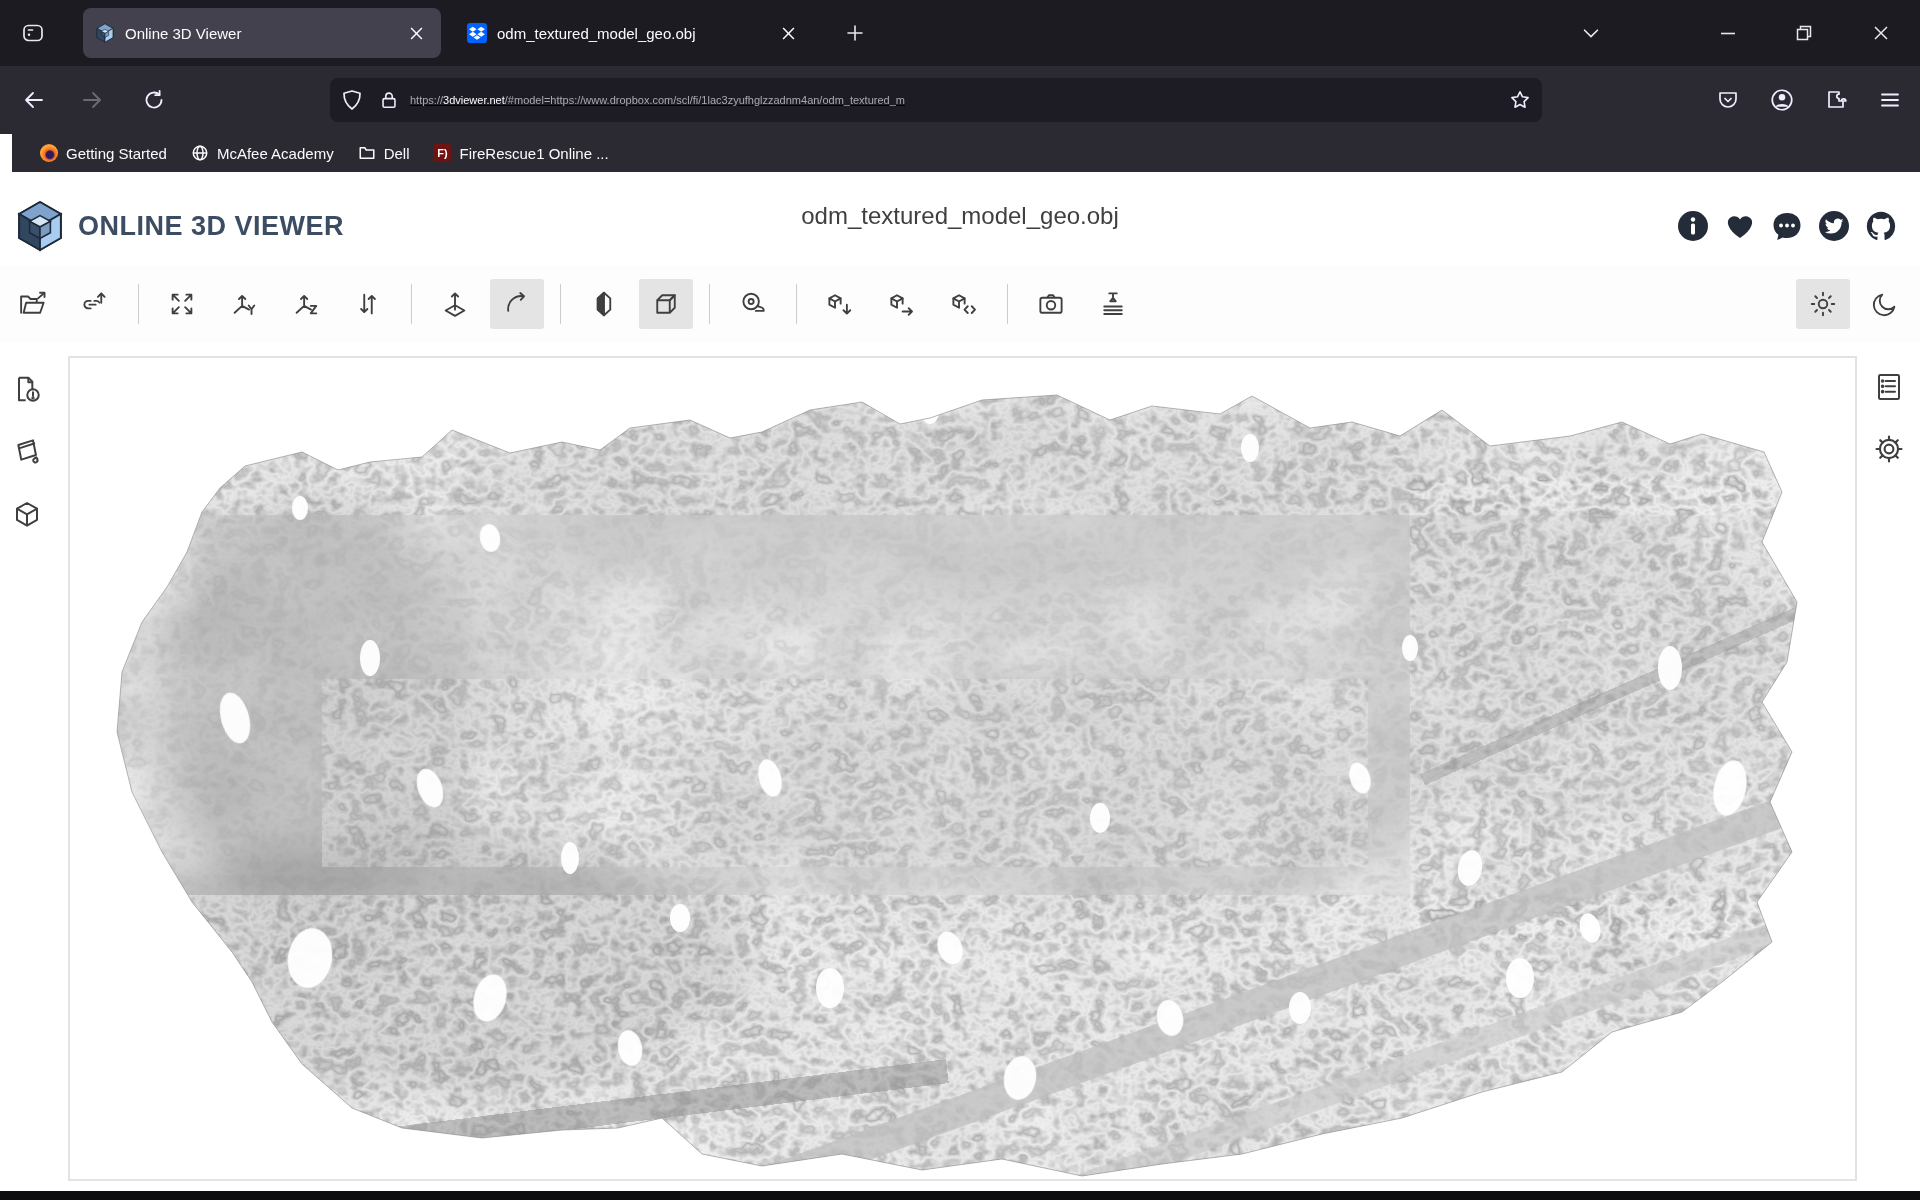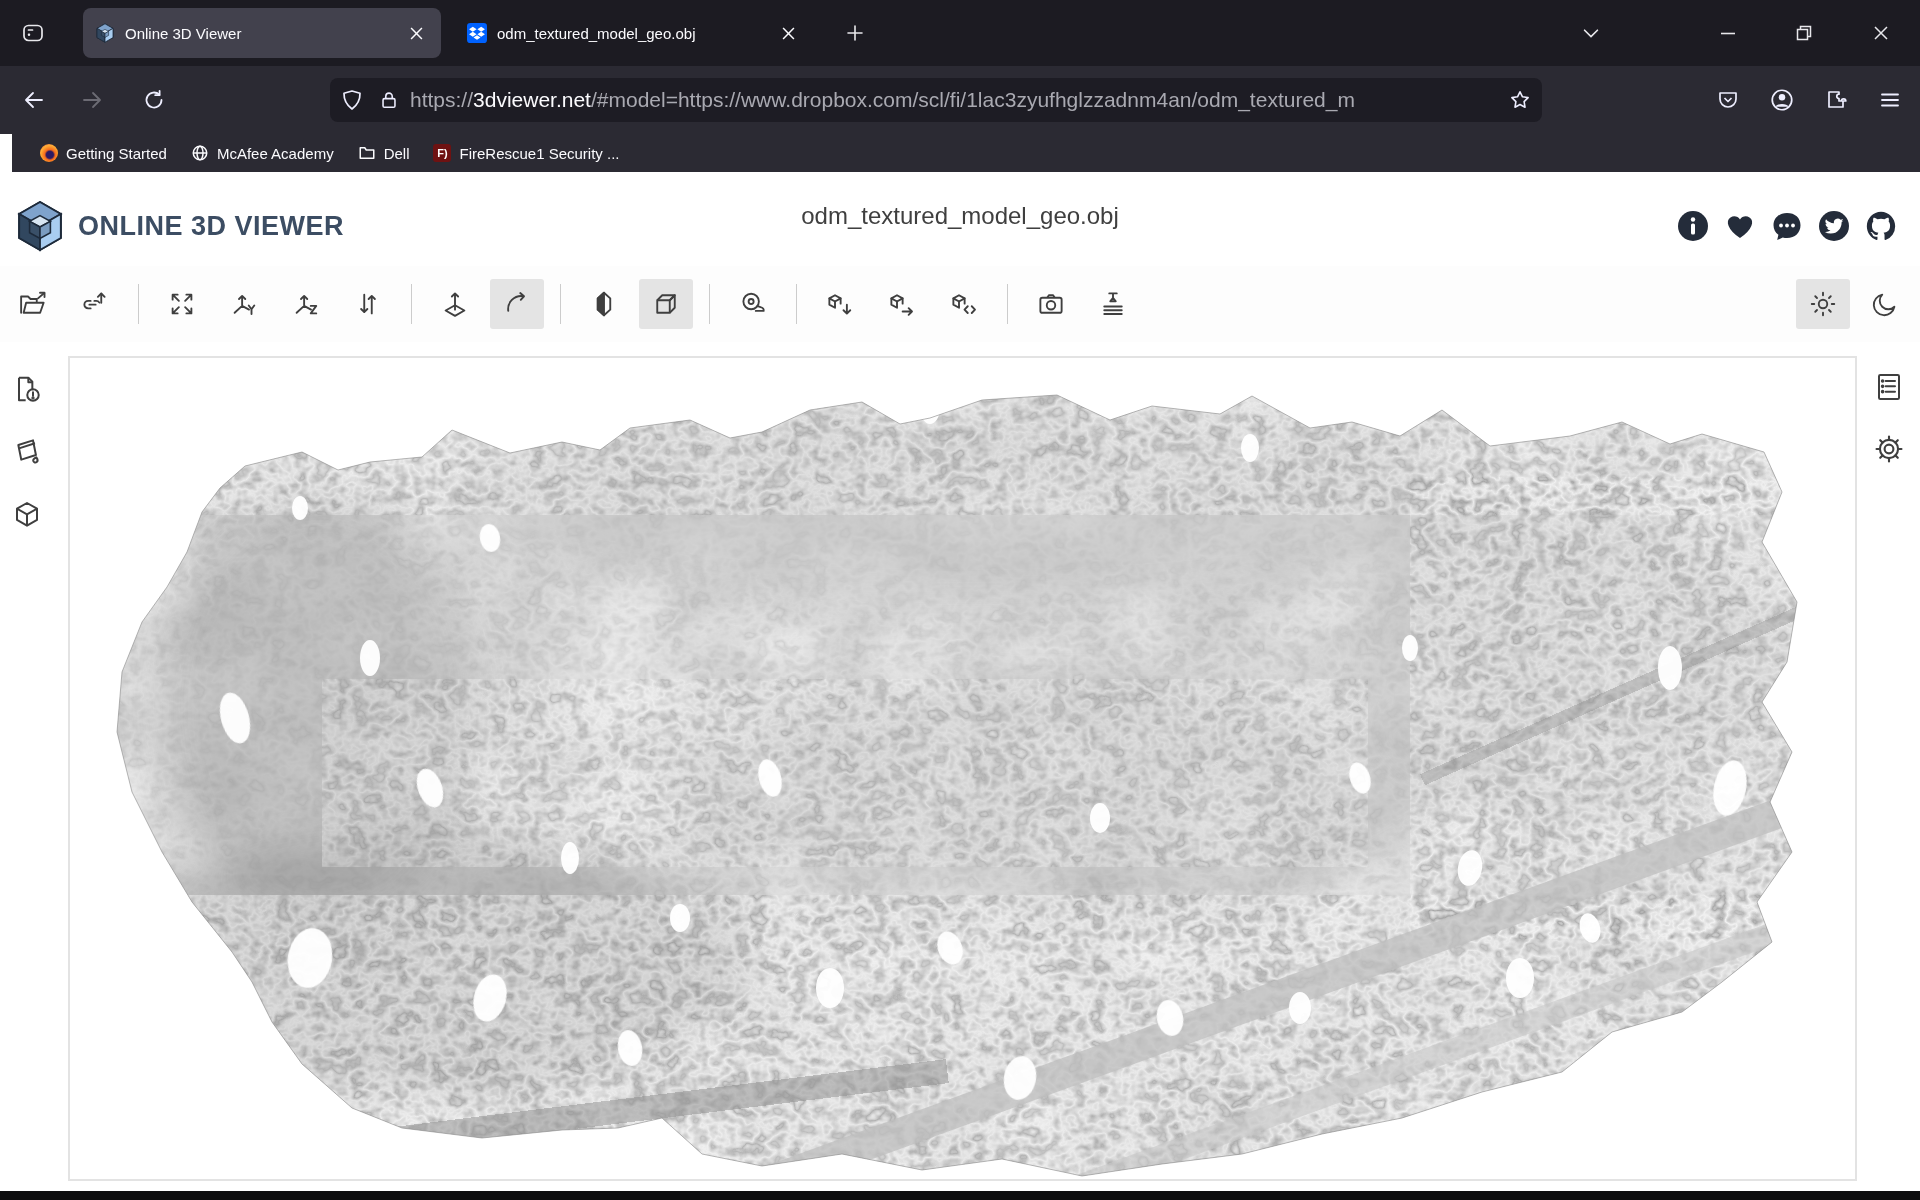--- a/index.html
+++ b/index.html
@@ -24,21 +24,21 @@
   .winctl { position: absolute; top: 0; height: 66px; display: flex; align-items: center;
     justify-content: center; }
 
   .navbar { position: absolute; left: 0; top: 66px; width: 1920px; height: 68px;
     background: #2b2a33; display: flex; align-items: center; }
   .navbtn { width: 40px; height: 40px; display: flex; align-items: center;
     justify-content: center; border-radius: 6px; }
   .urlbar { position: absolute; left: 330px; top: 12px; width: 1212px; height: 44px;
     background: #1d1c24; border-radius: 8px; display: flex; align-items: center;
     padding: 0 10px; }
-  .urltext { flex: 1; font-size: 21px; white-space: nowrap; overflow: hidden; margin-left: 10px; }
+  .urltext { flex: 1; font-size: 11px; white-space: nowrap; overflow: hidden; margin-left: 10px; text-decoration: underline; }
   .urltext .dim { color: #a9a9b1; }
   .urltext .dom { color: #fbfbfe; }
   .nav-right { position: absolute; right: 10px; top: 12px; height: 44px; display: flex;
     align-items: center; gap: 14px; }
 
   .bookmarks { position: absolute; left: 12px; top: 134px; width: 1920px; height: 38px;
     background: #2b2a33; display: flex; align-items: center; padding-left: 20px; gap: 8px; }
   .bm { display: flex; align-items: center; gap: 8px; color: #fbfbfe; font-size: 15px;
     padding: 4px 8px; border-radius: 5px; }
   .bm-fav { width: 18px; height: 18px; border-radius: 3px; flex: 0 0 auto;
@@ -248,21 +248,21 @@
     <div class="bm">
       <span class="bm-fav">
         <svg class="ic" width="18" height="18" viewBox="0 0 24 24" fill="none" stroke="#fbfbfe" stroke-width="2" stroke-linejoin="round">
             <path d="M3 19V5h6l2 3h10v11z"></path>
           </svg>
       </span>
       <span>Dell</span>
     </div>
     <div class="bm">
       <span class="fr-badge">F)</span>
-      <span>FireRescue1 Security ...</span>
+      <span>FireRescue1 Online ...</span>
     </div>
   </div>
 
   <div class="page">
 
     <div class="hdr">
       <div class="brandwrap">
         <svg class="ic" width="52" height="52" viewBox="0 0 100 100">
           <polygon points="50,4 90,27 90,73 50,96 10,73 10,27" fill="#fff" stroke="#1d2a3a" stroke-width="4"></polygon>
           <polygon points="50,4 90,27 50,50 10,27" fill="#7fa3cc" stroke="#1d2a3a" stroke-width="3.5"></polygon>

